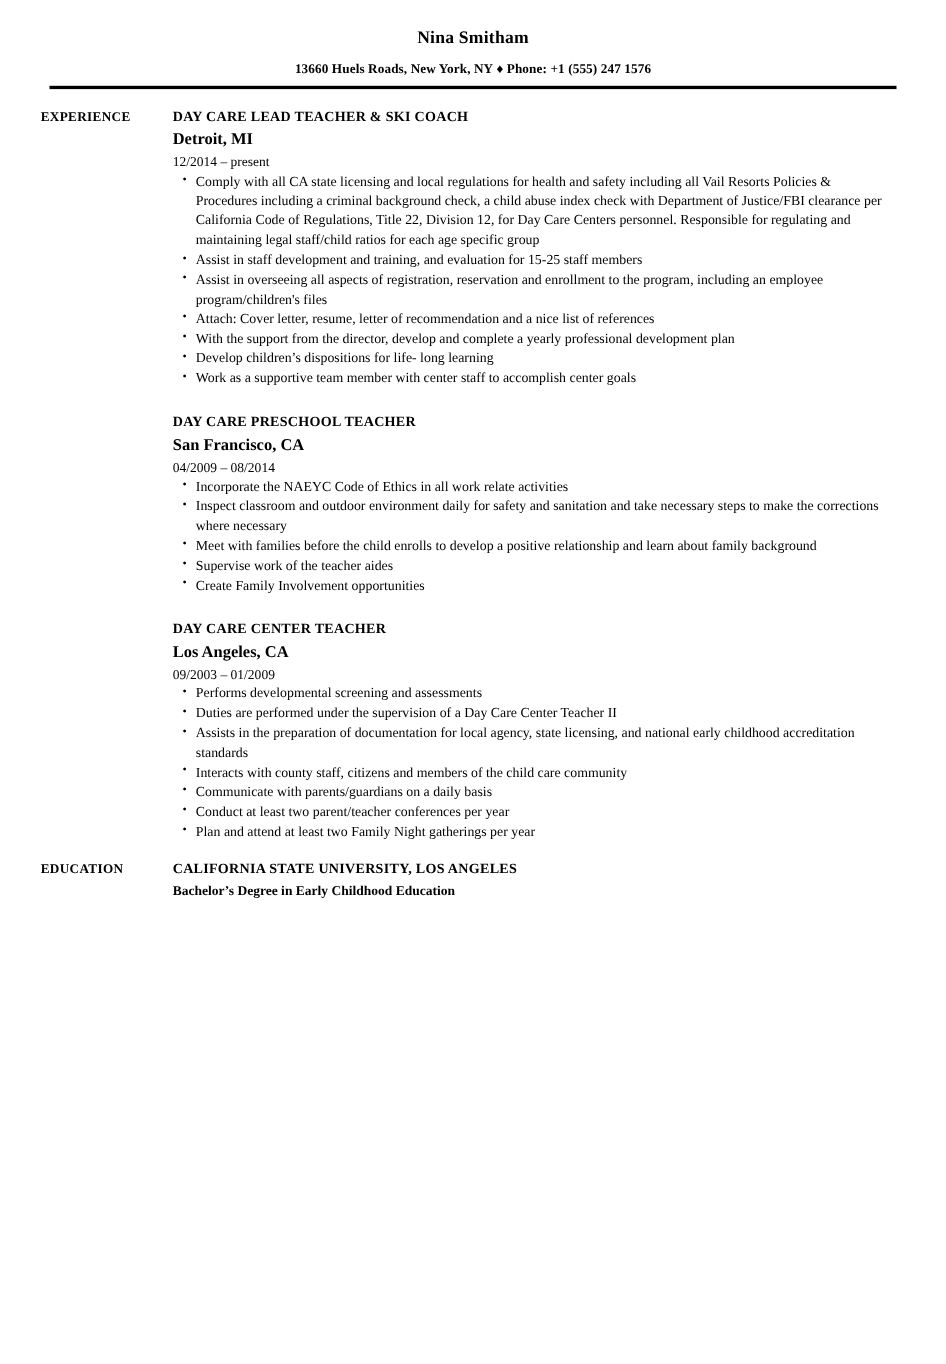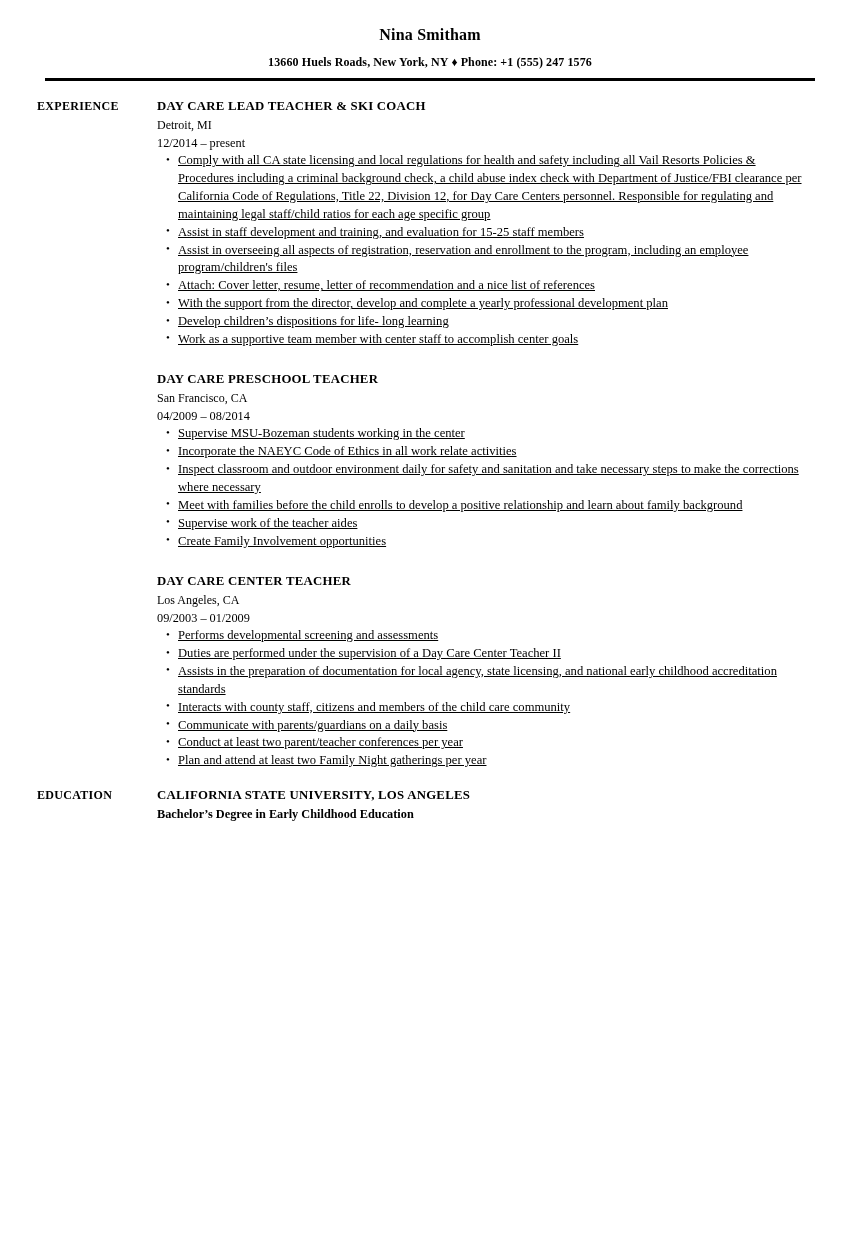--- a/index.html
+++ b/index.html
@@ -79,35 +79,34 @@
   .job:last-child {
     margin-bottom: 0;
   }
   .job-title {
     font-size: 12.8px;
     font-weight: bold;
     letter-spacing: 0.25px;
     line-height: 1.3;
   }
   .job-location {
-    font-size: 12px;
-    font-weight: normal;
+    font-size: 15px;
+    font-weight: bold;
     line-height: 1.45;
     margin-top: 3px;
   }
   .job-dates {
     font-size: 12.3px;
     font-weight: normal;
     line-height: 1.35;
   }
   ul.bullets {
     list-style: none;
     margin: 1px 0 0 0;
     padding: 0;
-    text-decoration: underline;
   }
   ul.bullets li {
     position: relative;
     padding-left: 21px;
     font-size: 12.6px;
     line-height: 1.42;
     margin: 0;
   }
   ul.bullets li::before {
     content: "\2022";
@@ -167,21 +166,20 @@
             <li>Develop children’s dispositions for life- long learning</li>
             <li>Work as a supportive team member with center staff to accomplish center goals</li>
           </ul>
         </div>
 
         <div class="job">
           <div class="job-title">DAY CARE PRESCHOOL TEACHER</div>
           <div class="job-location">San Francisco, CA</div>
           <div class="job-dates">04/2009 – 08/2014</div>
           <ul class="bullets">
-            <li>Supervise MSU-Bozeman students working in the center</li>
             <li>Incorporate the NAEYC Code of Ethics in all work relate activities</li>
             <li>Inspect classroom and outdoor environment daily for safety and sanitation and take necessary steps to make the corrections where necessary</li>
             <li>Meet with families before the child enrolls to develop a positive relationship and learn about family background</li>
             <li>Supervise work of the teacher aides</li>
             <li>Create Family Involvement opportunities</li>
           </ul>
         </div>
 
         <div class="job">
           <div class="job-title">DAY CARE CENTER TEACHER</div>

